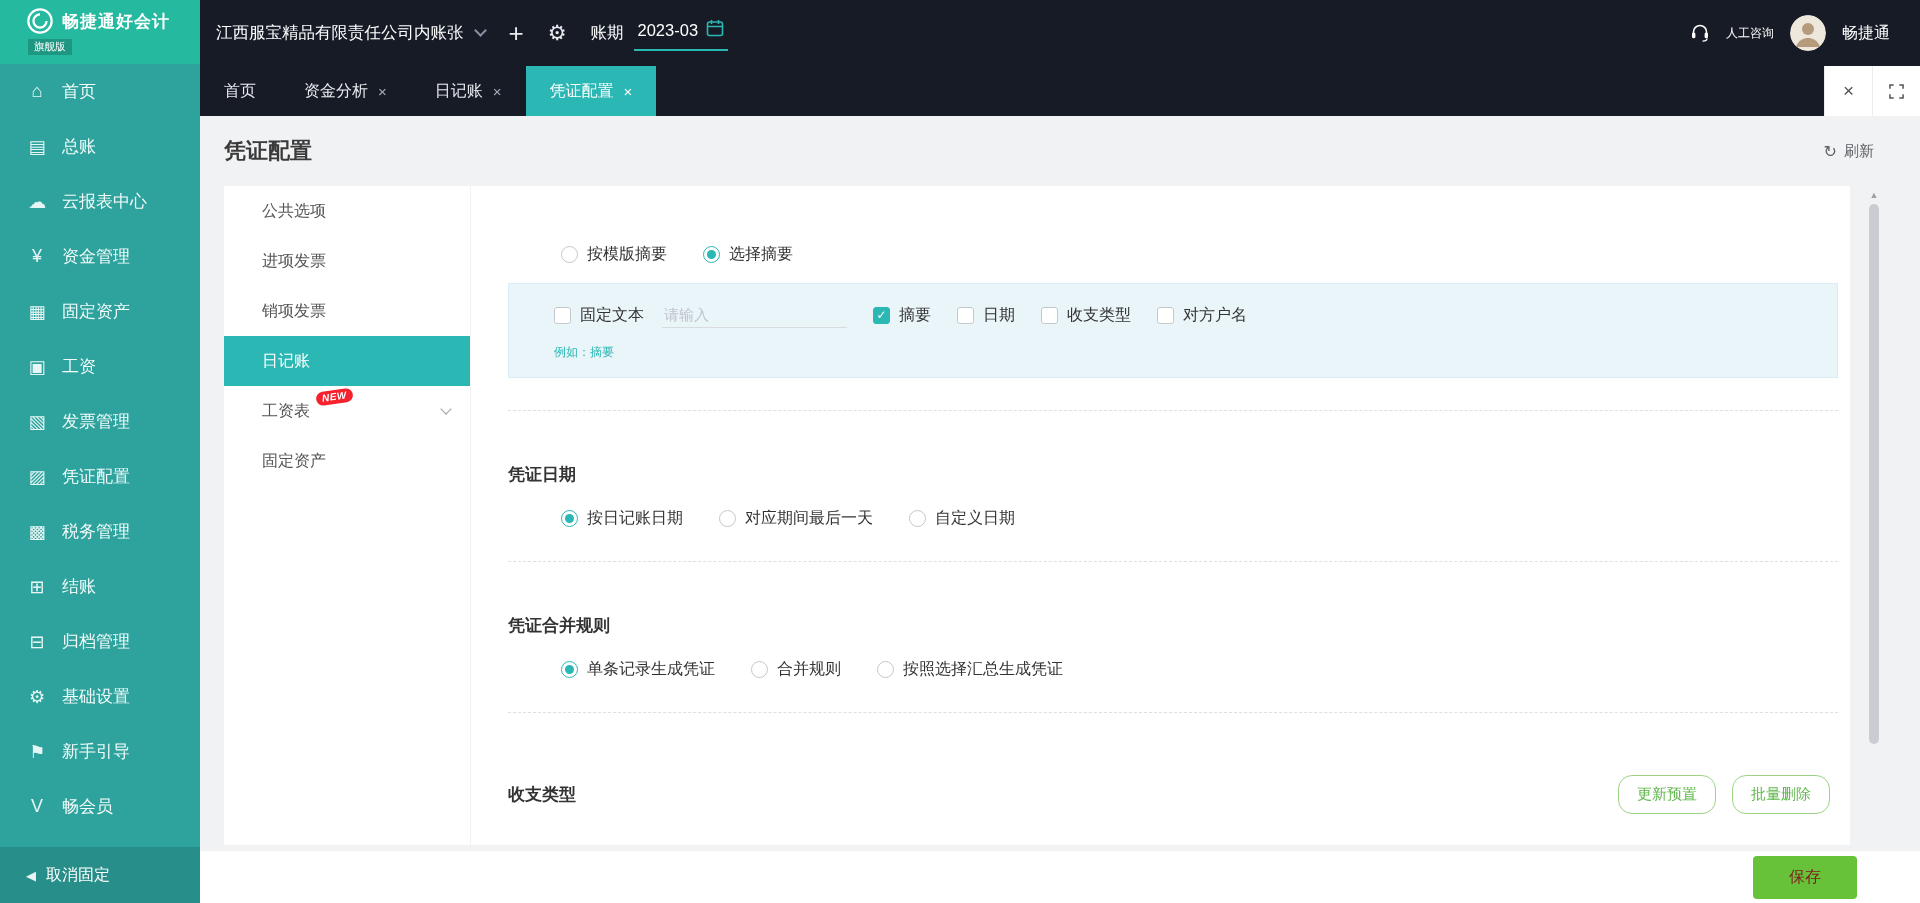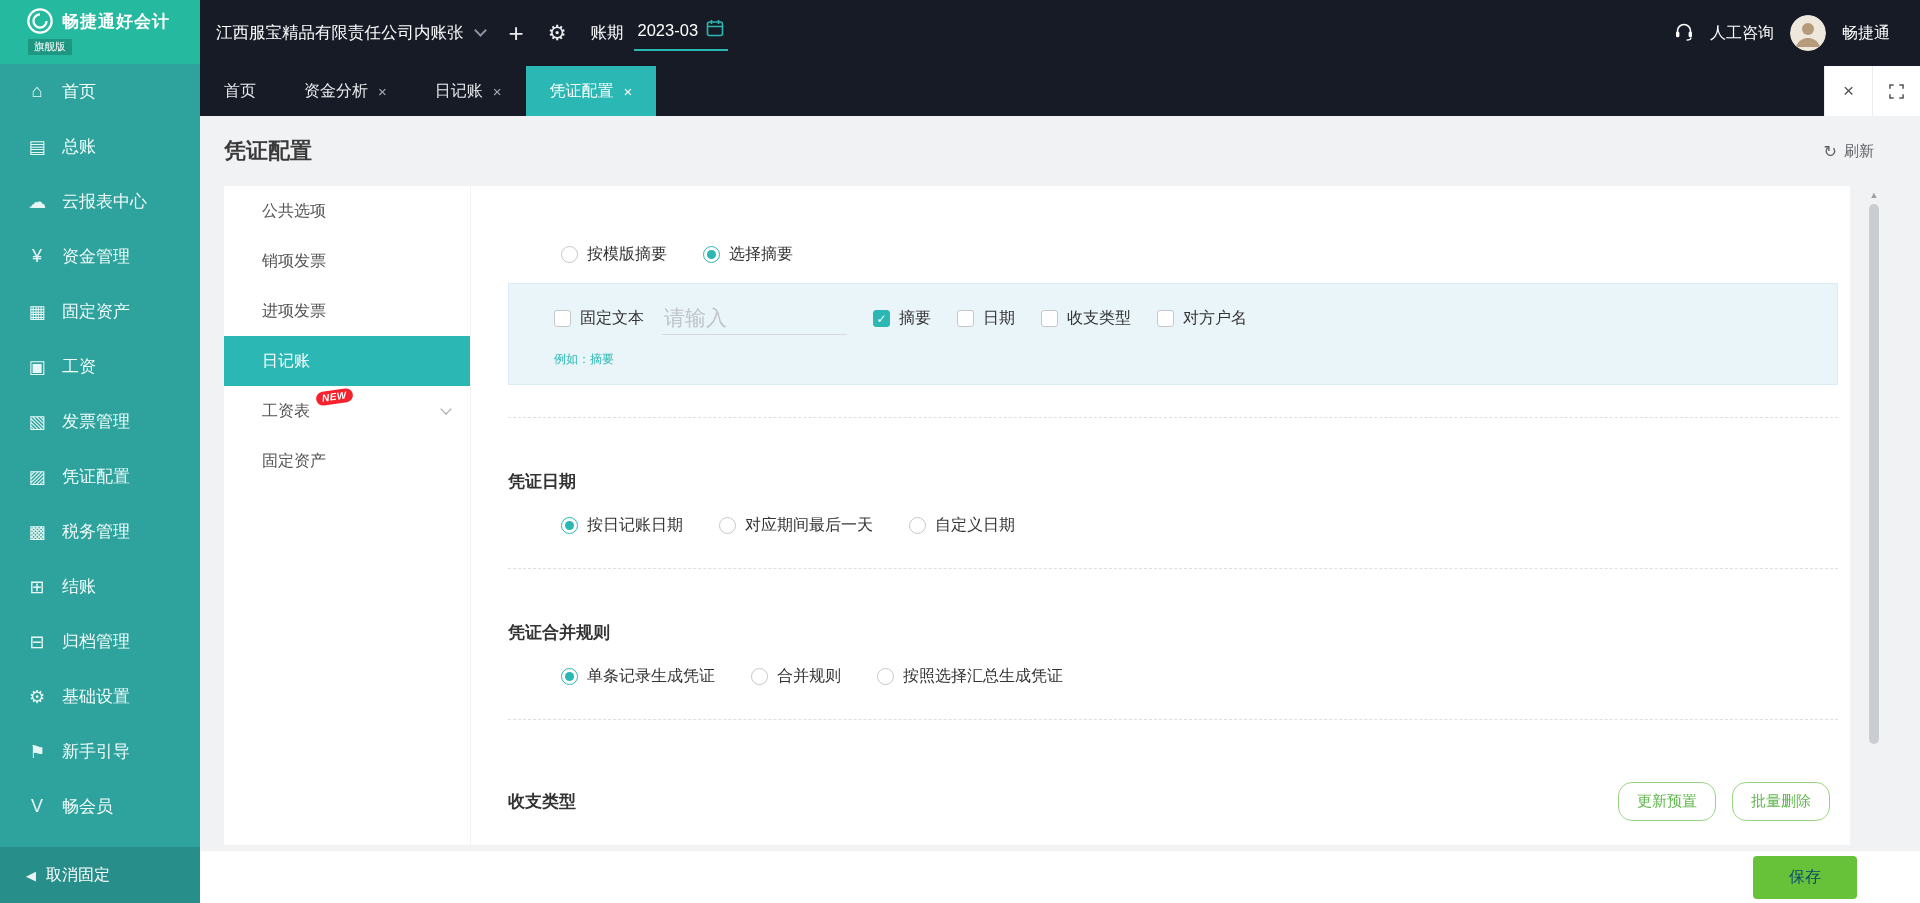--- a/index.html
+++ b/index.html
@@ -25,21 +25,21 @@
 
   
   .topbar{height:66px;background:#171B26;display:flex;align-items:center;color:#fff;padding:0 30px 0 16px;gap:24px;flex-shrink:0}
   .company{display:flex;align-items:center;gap:12px;font-size:16.5px;cursor:pointer;white-space:nowrap}
   .chev-down{width:9px;height:9px;border-right:2px solid #8A93A6;border-bottom:2px solid #8A93A6;transform:rotate(45deg);margin-top:-5px}
   .tb-plus{font-size:26px;line-height:1;cursor:pointer;color:#E8EAEE}
   .tb-gear{font-size:21px;cursor:pointer;color:#E8EAEE}
   .period{display:flex;align-items:center;gap:10px;font-size:16.5px}
   .period-value{display:flex;align-items:center;gap:8px;padding:4px 4px 8px;border-bottom:2px solid #2BB7B3;cursor:pointer}
   .topbar-right{margin-left:auto;display:flex;align-items:center;gap:16px}
-  .consult{display:flex;align-items:center;gap:16px;font-size:16px;cursor:pointer;white-space:nowrap}
+  .consult{display:flex;align-items:center;gap:16px;font-size:12px;cursor:pointer;white-space:nowrap}
   .avatar{width:36px;height:36px;border-radius:50%;overflow:hidden;cursor:pointer;flex-shrink:0}
   .brand{font-size:16px;cursor:pointer;white-space:nowrap}
 
   
   .tabbar{height:50px;background:#171B26;display:flex;align-items:stretch;flex-shrink:0}
   .tab{display:flex;align-items:center;gap:10px;padding:0 24px;color:#E8EAEE;font-size:16px;cursor:pointer;white-space:nowrap}
   .tab .tab-close{font-size:15px;color:#A7AEBB;cursor:pointer}
   .tab.active{background:#2BB7B3;color:#fff}
   .tab.active .tab-close{color:#fff}
   .window-controls{margin-left:auto;background:#fff;display:flex}
@@ -66,39 +66,39 @@
   .radio-dot{width:17px;height:17px;border-radius:50%;border:1px solid #C4C8CC;background:#fff;position:relative;flex-shrink:0}
   .radio.checked .radio-dot{border-color:#2BB7B3}
   .radio.checked .radio-dot::after{content:"";position:absolute;inset:3px;border-radius:50%;background:#2BB7B3}
 
   .info-box{margin:18px 0 0 0;background:#EAF5FA;border:1px solid #D7ECF4;padding:18px 20px 16px 45px}
   .box-row{display:flex;align-items:center;gap:26px;flex-wrap:nowrap}
   .checkbox{display:flex;align-items:center;gap:9px;font-size:16px;cursor:pointer;white-space:nowrap}
   .cb{width:17px;height:17px;border:1px solid #C4C8CC;border-radius:3px;background:#fff;flex-shrink:0;display:flex;align-items:center;justify-content:center}
   .checkbox.checked .cb{background:#2BB7B3;border-color:#2BB7B3}
   .checkbox.checked .cb::after{content:"✓";color:#fff;font-size:12px;line-height:1}
-  .box-input{width:185px;border:none;border-bottom:1px solid #D8DCE0;background:transparent;font-size:21px;padding:4px 2px;color:#0c4a6e;outline:none;margin-left:-8px}
+  .box-input{width:185px;border:none;border-bottom:1px solid #D8DCE0;background:transparent;font-size:15px;padding:4px 2px;color:#0c4a6e;outline:none;margin-left:-8px}
   .box-input::placeholder{color:#BFC4C9}
   .box-example{margin-top:16px;color:#2BB7B3;font-size:12px}
 
   .divider{border:none;border-top:1px dashed #DDDFE3;margin-top:32px}
   .sec2-title{margin-top:52px}
   .last-sec{display:flex;align-items:center;margin-top:62px;padding-right:8px}
   .last-sec .sec-title{flex:0 0 auto}
   .btn-group{margin-left:auto;display:flex;gap:16px}
   .btn-outline{background:#fff;border:1px solid #9BD483;color:#5FB74B;border-radius:14px;font-size:15px;padding:9px 18px;cursor:pointer;font-family:Liberation Mono, monospace}
   
   
   .scrollbar{position:absolute;top:74px;right:40px;width:12px;height:690px}
   .sb-up{position:absolute;top:0;left:0;width:12px;text-align:center;font-size:9px;color:#9AA0A6;cursor:pointer}
   .sb-thumb{position:absolute;top:14px;left:1px;width:10px;height:540px;background:#C9CDD2;border-radius:5px;cursor:pointer}
 
   
   .footer{height:52px;background:#fff;margin-top:6px;display:flex;align-items:center;justify-content:flex-end;padding-right:63px;flex-shrink:0}
-  .btn-save{background:#67C23A;color:#0c4a6e;border:none;border-radius:4px;font-size:16px;padding:11px 36px;cursor:pointer;font-family:inherit}
+  .btn-save{background:#67C23A;color:#7f1d1d;border:none;border-radius:4px;font-size:16px;padding:11px 36px;cursor:pointer;font-family:inherit}
 </style>
 </head>
 <body>
 
 <div class="app">
 
   <div class="sidebar">
     <div class="logo">
       <div class="logo-row">
         <span class="logo-mark">
@@ -258,24 +258,24 @@
         </span>
       </div>
 
       <div class="card">
 
         <div class="config-nav">
           <div class="nav-item">
               <span>公共选项</span>
             </div>
           <div class="nav-item">
+              <span>进项发票</span>
+            </div>
+          <div class="nav-item">
               <span>销项发票</span>
-            </div>
-          <div class="nav-item">
-              <span>进项发票</span>
             </div>
           <div class="nav-item active">
               <span>日记账</span>
             </div>
           <div class="nav-item">
             <span>工资表</span>
             <span class="badge-new">NEW</span>
             <span class="nav-chevron"></span>
           </div>
           <div class="nav-item">

